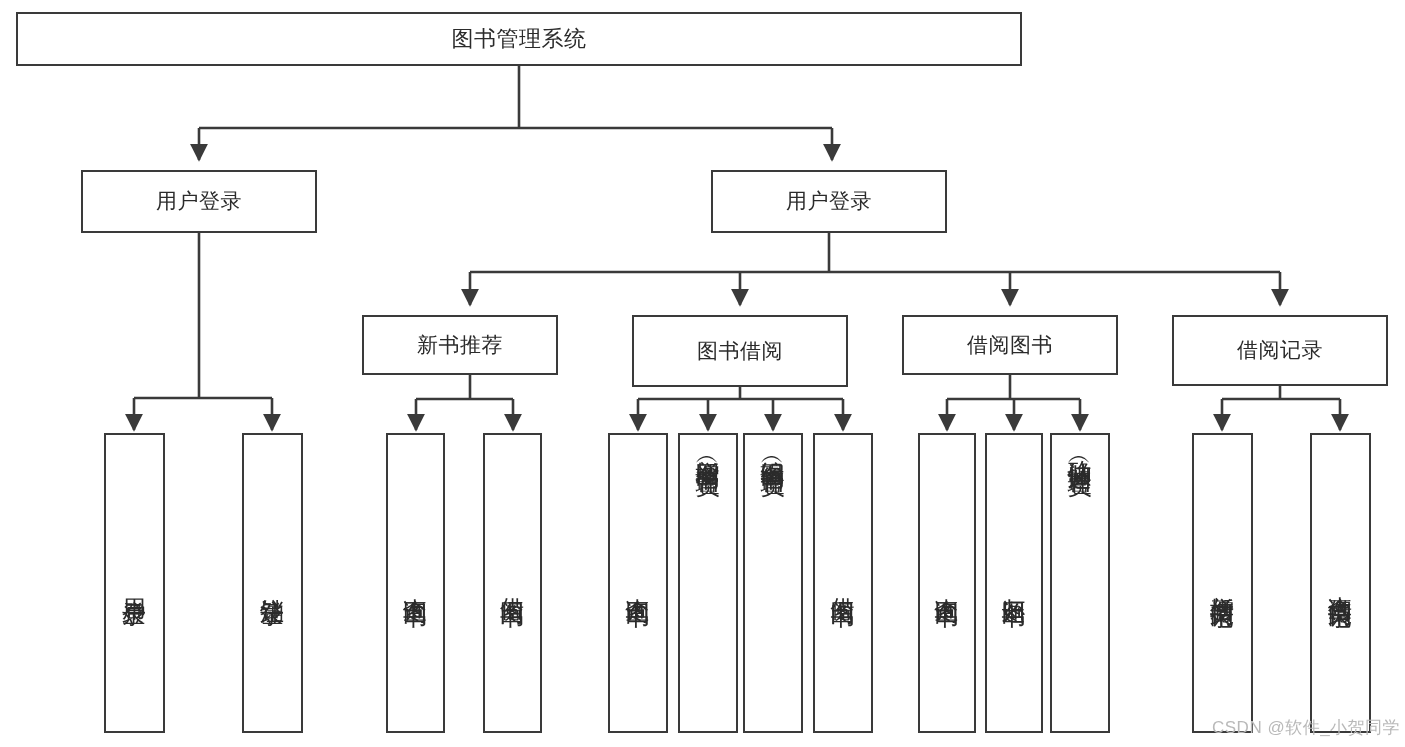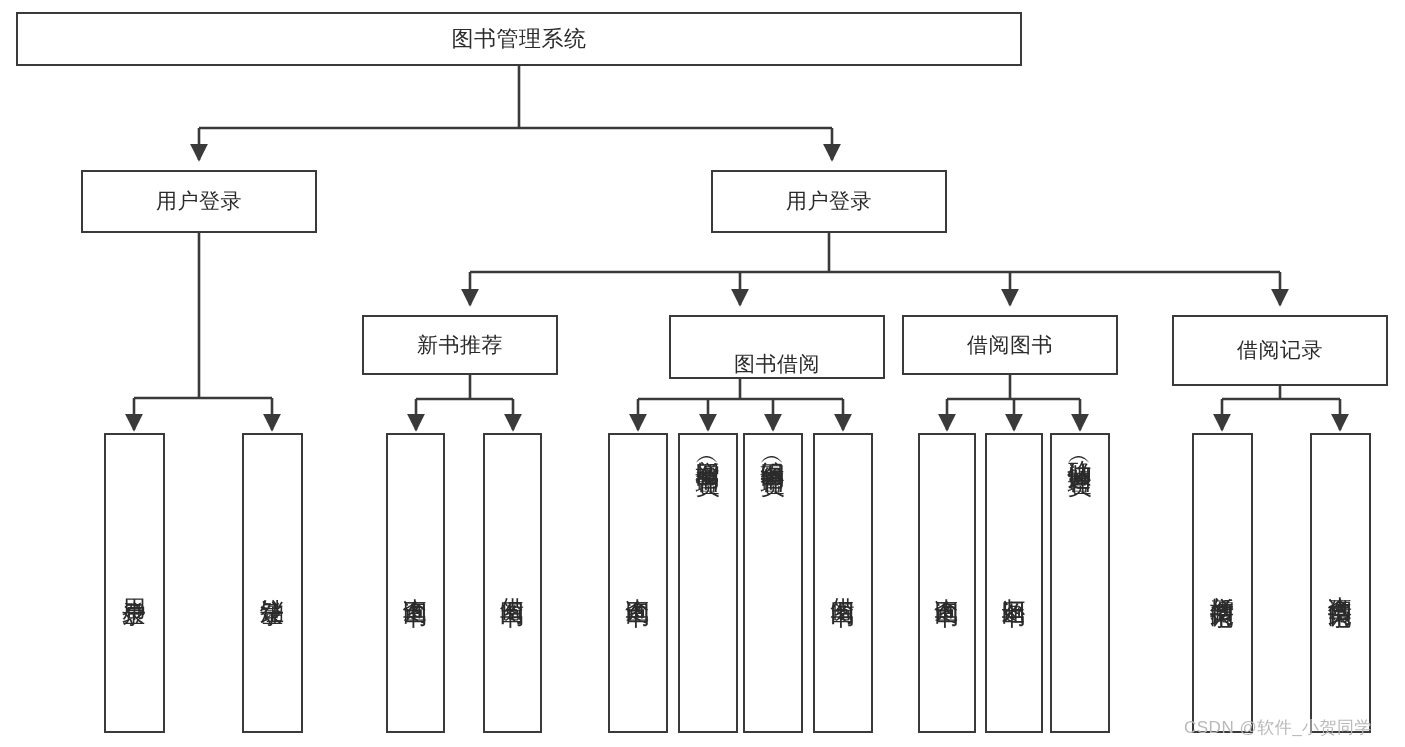--- a/index.html
+++ b/index.html
@@ -135,21 +135,21 @@
   <div class="node h-node" style="left:81px; top:170px; width:236px; height:63px;">
     <span class="lbl">用户登录</span>
   </div>
   <div class="node h-node" style="left:711px; top:170px; width:236px; height:63px;">
     <span class="lbl">用户登录</span>
   </div>
 
   <div class="node h-node" style="left:362px; top:315px; width:196px; height:60px;">
     <span class="lbl">新书推荐</span>
   </div>
-  <div class="node h-node" style="left:669px; top:315px; width:216px; height:64px;align-items:flex-end;">
+  <div class="node h-node" style="left:632px; top:315px; width:216px; height:72px;">
     <span class="lbl">图书借阅</span>
   </div>
   <div class="node h-node" style="left:902px; top:315px; width:216px; height:60px;">
     <span class="lbl">借阅图书</span>
   </div>
   <div class="node h-node" style="left:1172px; top:315px; width:216px; height:71px;">
     <span class="lbl">借阅记录</span>
   </div>
 
   <div class="node v-node mid" style="left:104px; top:433px; width:61px; height:300px;">
@@ -189,15 +189,15 @@
     <span class="lbl">确认归还（管理员）</span>
   </div>
 
   <div class="node v-node mid" style="left:1192px; top:433px; width:61px; height:300px;">
     <span class="lbl">新增借阅记录</span>
   </div>
   <div class="node v-node mid" style="left:1310px; top:433px; width:61px; height:300px;">
     <span class="lbl">查询借阅记录</span>
   </div>
 
-  <div class="watermark" style="left:1184px; top:716px;">CSDN @软件_小贺同学</div>
+  <div class="watermark" style="left:1212px; top:716px;">CSDN @软件_小贺同学</div>
 
 </div>
 
 </body></html>

